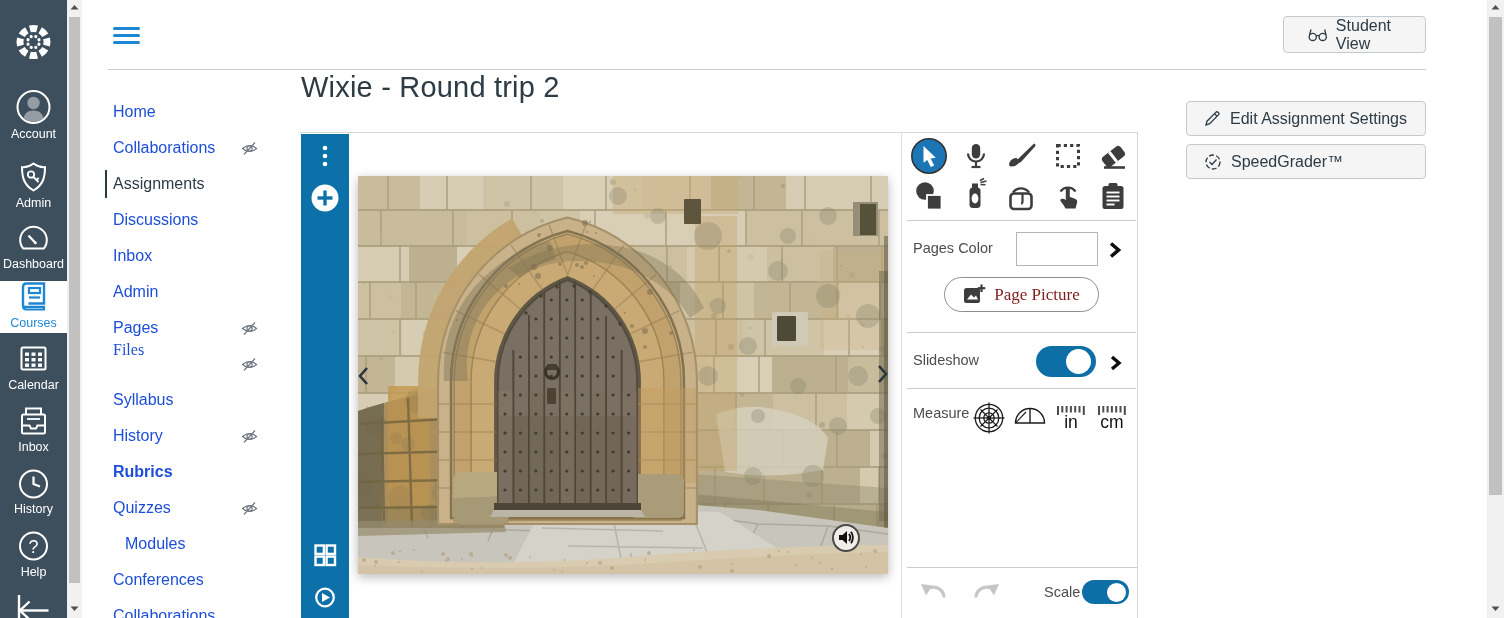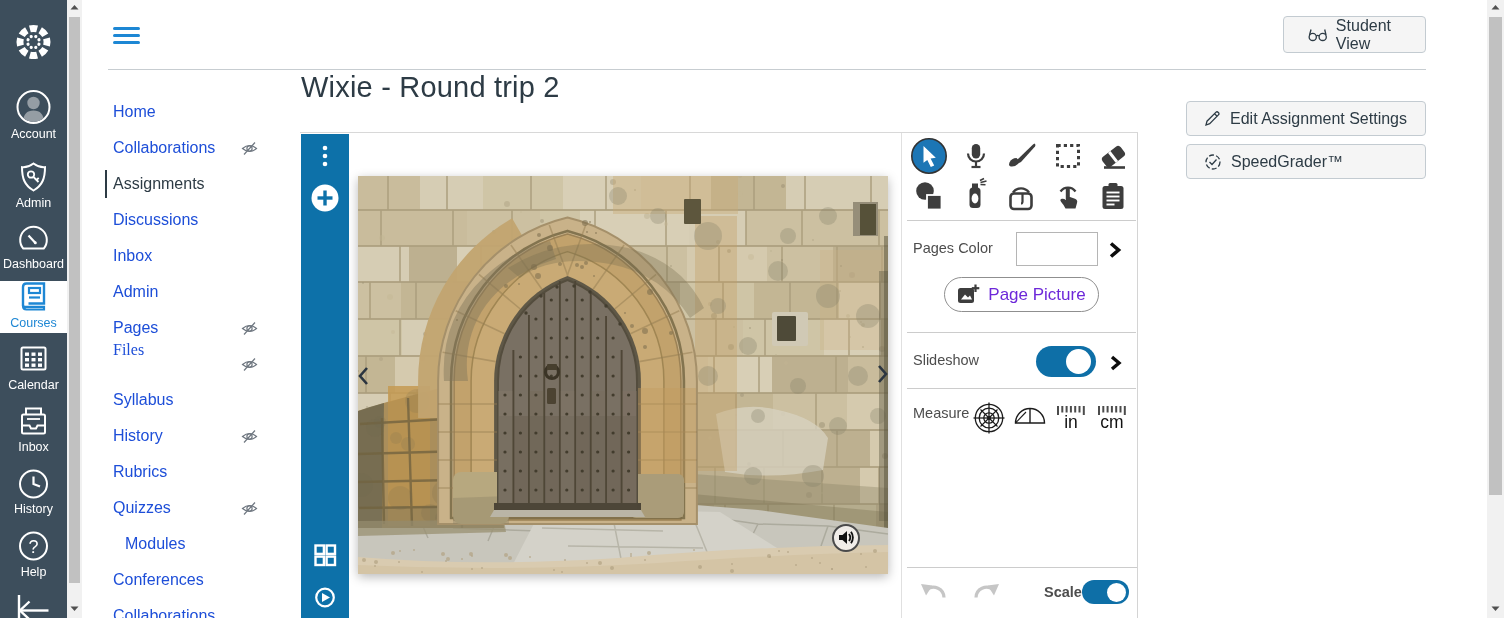--- a/index.html
+++ b/index.html
@@ -205,21 +205,21 @@
   <div class="nav-item" style="top:139px;">Collaborations</div>
   <div class="abs" style="left:105px;top:170px;width:2px;height:28px;background:#2d3b45;"></div>
   <div class="nav-item nav-active" style="top:175px;">Assignments</div>
   <div class="nav-item" style="top:211px;">Discussions</div>
   <div class="nav-item" style="top:247px;">Inbox</div>
   <div class="nav-item" style="top:283px;">Admin</div>
   <div class="nav-item" style="top:319px;">Pages</div>
   <div class="nav-item" style="top:341px;font-family:Liberation Serif, serif;">Files</div>
   <div class="nav-item" style="top:391px;">Syllabus</div>
   <div class="nav-item" style="top:427px;">History</div>
-  <div class="nav-item" style="top:463px;">Rubrics</div>
+  <div class="nav-item" style="top:463px;font-weight:bold;">Rubrics</div>
   <div class="nav-item" style="top:499px;">Quizzes</div>
   <div class="nav-item" style="top:535px;margin-left:12px;">Modules</div>
   <div class="nav-item" style="top:571px;">Conferences</div>
   <div class="nav-item" style="top:607px;">Collaborations</div>
   <svg class="abs" style="left:241px;top:140px;" width="17" height="17" viewBox="0 0 17 17">
       <g stroke="#6f7780" stroke-width="1.2" fill="none">
         <path d="M1.5 8.5 Q8.5 2.5 15.5 8.5 Q8.5 14.5 1.5 8.5 Z"></path>
         <circle cx="8.5" cy="8.5" r="2.6"></circle>
         <line x1="3" y1="14.5" x2="14" y2="2.5"></line>
       </g>
@@ -971,24 +971,24 @@
     <div class="abs" style="left:716px;top:99px;width:82px;height:34px;background:#fff;border:1px solid #b5b5b5;"></div>
     <div class="abs" style="left:644px;top:144px;width:155px;height:35px;border:1.4px solid #8f8f8f;border-radius:18px;display:flex;align-items:center;justify-content:center;">
       <svg width="23" height="21" viewBox="0 0 23 21" style="margin-right:8px;">
           <rect x="1" y="4" width="16" height="15" rx="2.5" fill="#3d3d3d"></rect>
           <path d="M 4 15.5 L 8 10.5 L 11 13.5 L 13 11.5 L 15 15.5 Z" fill="#fff"></path>
           <g stroke="#3d3d3d" stroke-width="2.2">
             <line x1="18.5" y1="0.5" x2="18.5" y2="8"></line>
             <line x1="14.8" y1="4.2" x2="22.3" y2="4.2"></line>
           </g>
         </svg>
-      <span style="font-size:17px;color:#6d28d9;">Page Picture</span>
+      <span style="font-size:17px;color:#7f1d1d;font-family:Liberation Serif, serif;">Page Picture</span>
     </div>
     <div class="wlabel" style="left:613px;top:219px;">Slideshow</div>
     <div class="toggle" style="left:736px;top:212.5px;width:60px;height:31px;"></div>
     <div class="knob" style="left:766px;top:215.5px;width:25px;height:25px;"></div>
     <div class="wlabel" style="left:613px;top:272px;">Measure</div>
-    <div class="wlabel" style="left:744px;top:451px;font-weight:bold;">Scale</div>
+    <div class="wlabel" style="left:744px;top:451px;">Scale</div>
     <div class="toggle" style="left:782px;top:447px;width:47px;height:24px;"></div>
     <div class="knob" style="left:807px;top:449.5px;width:19px;height:19px;"></div>
   </div>
 
 </div>
 
 </body></html>

